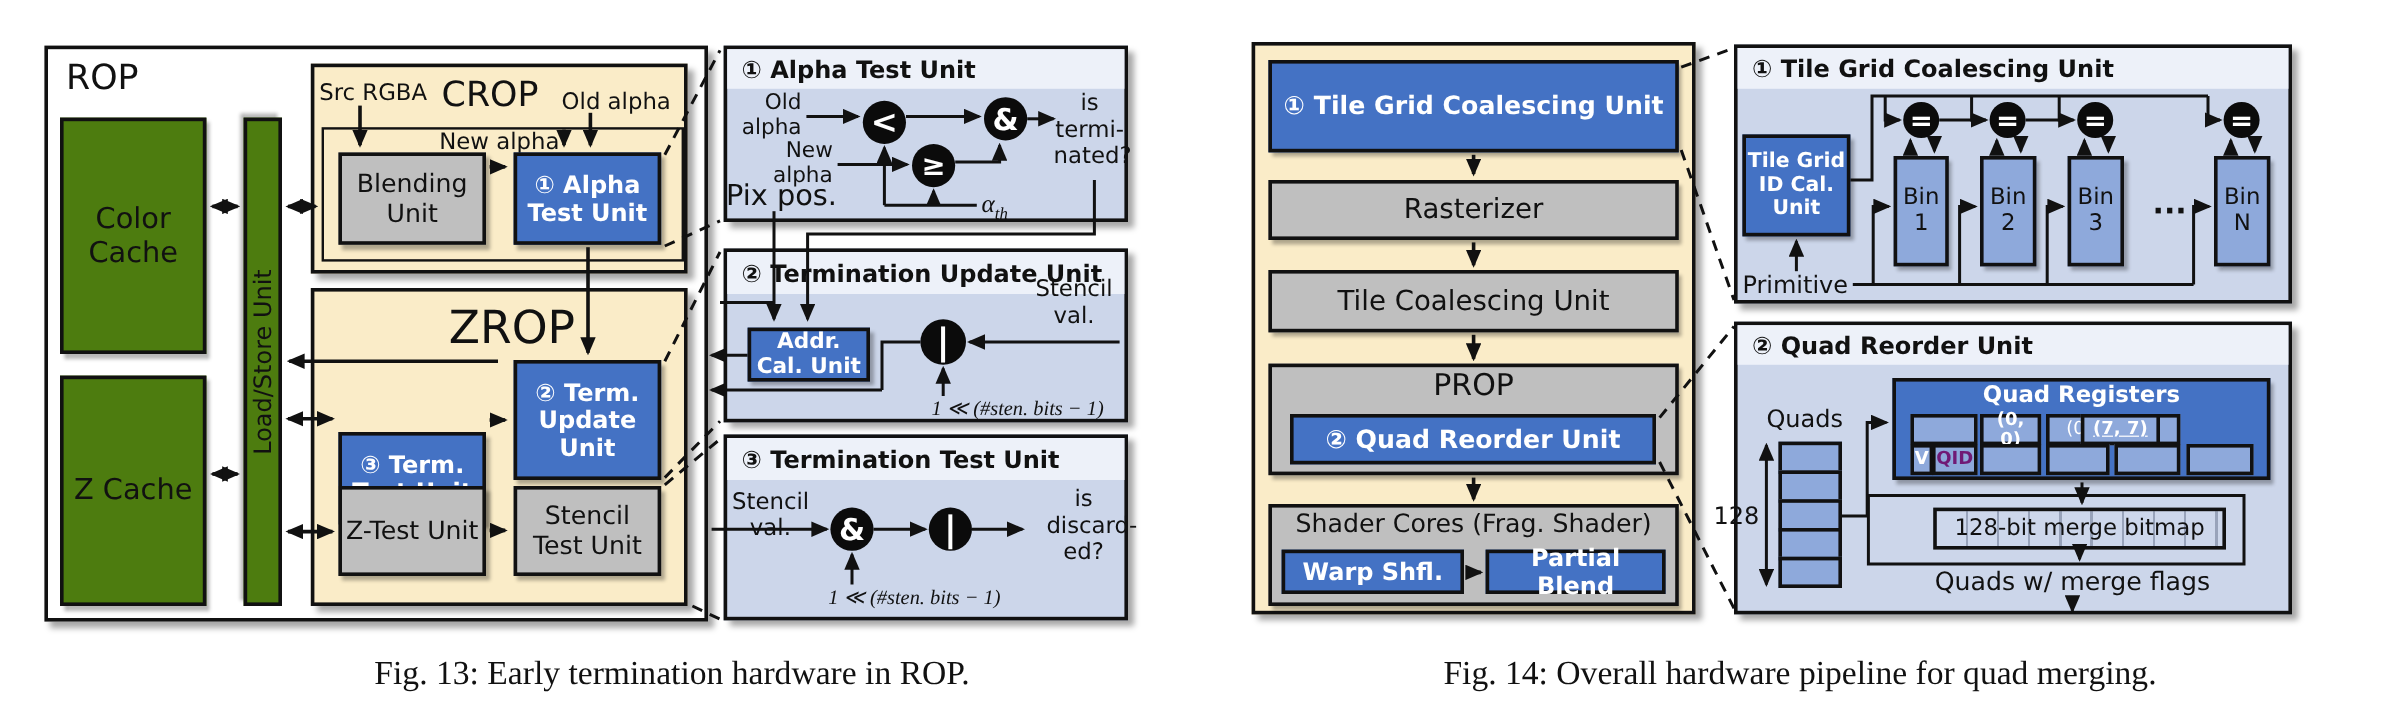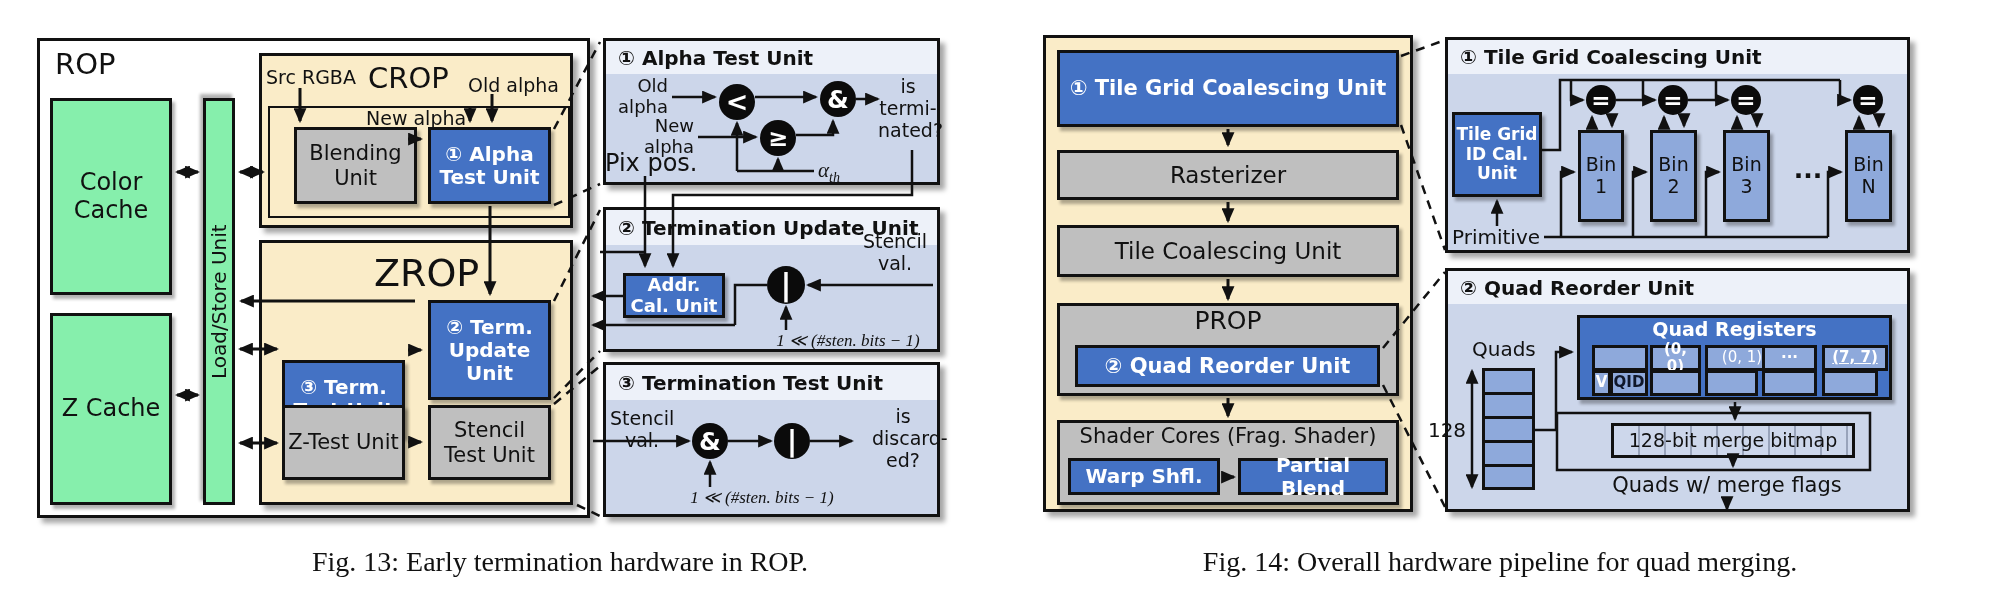--- a/index.html
+++ b/index.html
@@ -3,21 +3,21 @@
 <meta charset="utf-8">
 <style>
   html,body{margin:0;padding:0;background:#fff;}
   #stage{position:relative;width:2004px;height:606px;background:#fff;overflow:hidden;
          font-family:"DejaVu Sans","Liberation Sans",sans-serif;color:#111;padding-left:12px;}
   .abs{position:absolute;box-sizing:border-box;}
   .box{position:absolute;box-sizing:border-box;border:3px solid #111;
        display:flex;align-items:center;justify-content:center;text-align:center;line-height:1.15;}
   .blue{background:#4472c4;color:#fff;font-weight:bold;}
   .gray{background:#bfbfbf;}
-  .lgray{background:#86efac;}
+  .lgray{background:#4d7c0f;}
   .tan{background:#faecc8;}
   .lblue{background:#8ea9db;}
   .shadow{box-shadow:5px 5px 5px rgba(0,0,0,.35);}
   .sshadow{box-shadow:3px 4px 3px rgba(0,0,0,.3);}
   .panel{position:absolute;box-sizing:border-box;border:3px solid #111;background:#ccd6ea;
          box-shadow:5px 5px 5px rgba(0,0,0,.35);}
   .phead{position:absolute;box-sizing:border-box;background:#edf1f9;font-weight:bold;
          font-size:20px;display:flex;align-items:center;padding-left:12px;}
   .lbl{position:absolute;line-height:1.15;white-space:nowrap;}
   .pre{white-space:pre-line;text-align:center;}
@@ -44,21 +44,21 @@
   <div class="box lgray sshadow" style="left:50px;top:98px;width:122px;height:197px;font-size:24px;">Color Cache</div>
   <div class="box lgray sshadow" style="left:50px;top:313px;width:122px;height:192px;font-size:24px;">Z Cache</div>
   <div class="box lgray sshadow vert" style="left:203px;top:98px;width:32px;height:407px;font-size:20px;">Load/Store Unit</div>
 
   <div class="box tan shadow" style="left:259px;top:53px;width:314px;height:175px;"></div>
   <div class="lbl" style="left:368px;top:62px;font-size:29px;">CROP</div>
   <div class="lbl" style="left:266px;top:67px;font-size:19px;">Src RGBA</div>
   <div class="lbl" style="left:468px;top:75px;font-size:19px;">Old alpha</div>
   <div class="lbl" style="left:366px;top:108px;font-size:19px;">New alpha</div>
   <div class="abs" style="left:268px;top:106px;width:302px;height:112px;border:2.5px solid #111;"></div>
-  <div class="box gray sshadow" style="left:294px;top:127px;width:123px;height:77px;font-size:21px;">Blending Unit</div>
+  <div class="box gray sshadow" style="left:282px;top:127px;width:123px;height:77px;font-size:21px;">Blending Unit</div>
   <div class="box blue sshadow" style="left:428px;top:127px;width:123px;height:77px;font-size:20px;">① Alpha Test Unit</div>
 
   <div class="box tan shadow" style="left:259px;top:240px;width:314px;height:265px;"></div>
   <div class="lbl" style="left:374px;top:252px;font-size:38px;">ZROP</div>
   <div class="box blue sshadow" style="left:282px;top:312px;width:123px;height:77px;font-size:20px;margin-top:48px;">③ Term. Test Unit</div>
   <div class="box blue sshadow" style="left:428px;top:300px;width:123px;height:100px;font-size:20px;">② Term. Update Unit</div>
   <div class="box gray sshadow" style="left:282px;top:405px;width:123px;height:75px;font-size:21px;">Z-Test Unit</div>
   <div class="box gray sshadow" style="left:428px;top:405px;width:123px;height:75px;font-size:21px;">Stencil Test Unit</div>
 
   <div class="panel" style="left:603px;top:38px;width:337px;height:147px;"></div>
@@ -123,23 +123,23 @@
   <div class="box lblue" style="left:1482px;top:416px;width:53px;height:27px;"></div>
   <div class="box lblue" style="left:1482px;top:440px;width:53px;height:27px;"></div>
   <div class="box lblue" style="left:1482px;top:464px;width:53px;height:26px;"></div>
   <div class="lbl" style="left:1427px;top:419px;width:40px;text-align:center;font-size:20px;">128</div>
   <div class="box sshadow" style="left:1577px;top:315px;width:315px;height:85px;background:#4472c4;"></div>
   <div class="lbl" style="left:1577px;top:319px;width:315px;text-align:center;font-size:19px;font-weight:bold;color:#fff;">Quad Registers</div>
   <div class="box lblue" style="left:1592px;top:345px;width:56px;height:26px;"></div>
   <div class="box lblue" style="left:1650px;top:345px;width:51px;height:26px;font-size:15px;color:#fff;font-weight:bold;">(0, 0)</div>
   <div class="box lblue" style="left:1705px;top:345px;width:74px;height:26px;font-size:15px;color:#fff;font-weight:normal;">(0, 1)</div>
   <div class="box lblue" style="left:1762px;top:345px;width:55px;height:26px;font-size:15px;color:#fff;font-weight:bold;">···</div>
-  <div class="box lblue" style="left:1822px;top:345px;width:66px;height:26px;font-size:15px;color:#fff;font-weight:bold;text-decoration:underline;">(7, 7)</div>
+  <div class="box lblue" style="left:1734px;top:345px;width:66px;height:26px;font-size:15px;color:#fff;font-weight:bold;text-decoration:underline;">(7, 7)</div>
   <div class="box lblue" style="left:1592px;top:370px;width:19px;height:26px;font-size:15px;color:#fff;font-weight:bold;">V</div>
-  <div class="box lblue" style="left:1610px;top:370px;width:38px;height:26px;font-size:15px;color:#0f172a;font-weight:bold;">QID</div>
+  <div class="box lblue" style="left:1610px;top:370px;width:38px;height:26px;font-size:15px;color:#701a75;font-weight:bold;">QID</div>
   <div class="box lblue" style="left:1650px;top:370px;width:51px;height:26px;"></div>
   <div class="box lblue" style="left:1705px;top:370px;width:53px;height:26px;"></div>
   <div class="box lblue" style="left:1762px;top:370px;width:55px;height:26px;"></div>
   <div class="box lblue" style="left:1822px;top:370px;width:56px;height:26px;"></div>
   <div class="box" style="left:1611px;top:423px;width:244px;height:35px;font-size:19px;background:#cdd7eb repeating-linear-gradient(90deg,transparent 0 24px,#98a3ba 24px 26px);">128-bit merge bitmap</div>
   <div class="lbl" style="left:1597px;top:473px;width:260px;text-align:center;font-size:21px;">Quads w/ merge flags</div>
 
   <div class="caption" style="left:1110px;top:546px;width:780px;">Fig. 14: Overall hardware pipeline for quad merging.</div>
 
   <svg class="overlay" width="2004" height="606" viewBox="0 0 2004 606">

